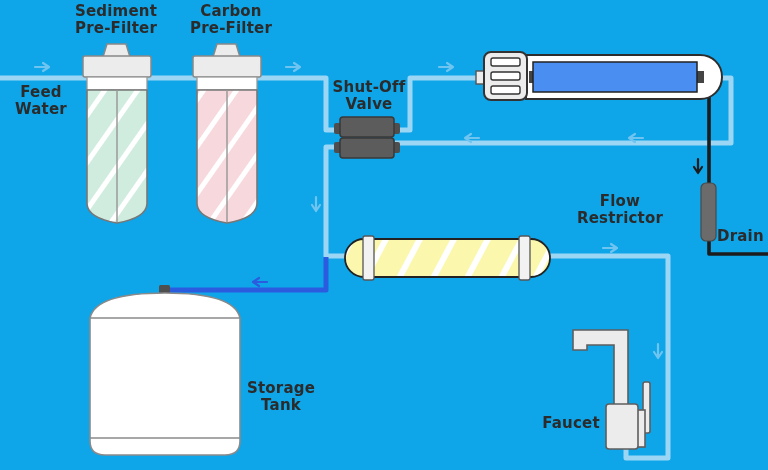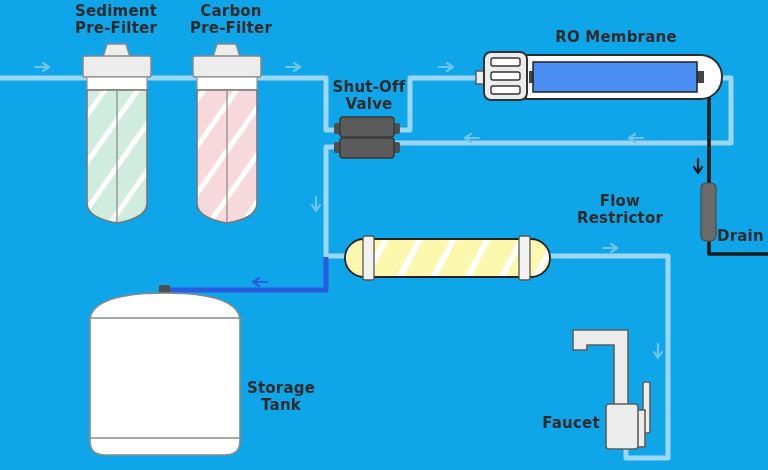--- a/index.html
+++ b/index.html
@@ -135,23 +135,24 @@
       <rect x="636" y="410" width="9" height="37"></rect>
       <path d="M 573 330 L 628 330 L 628 405 L 614 405 L 614 345 L 587 345 L 587 350 L 573 350 Z"></path>
       <rect x="606" y="404" width="32" height="45" rx="3"></rect>
     </g>
   </svg>
 
   <div class="lbl" style="left:116px;top:3px;">Sediment
 Pre-Filter</div>
   <div class="lbl" style="left:231px;top:3px;">Carbon
 Pre-Filter</div>
+  <div class="lbl" style="left:41px;top:84px;">Feed
+Water</div>
   <div class="lbl" style="left:369px;top:79px;">Shut-Off
 Valve</div>
-  <div class="lbl" style="left:616px;top:29px;">RO Membrane</div>
   <div class="lbl" style="left:620px;top:193px;">Flow
 Restrictor</div>
   <div class="lbl left" style="left:717px;top:228px;">Drain</div>
   <div class="lbl" style="left:281px;top:380px;">Storage
 Tank</div>
   <div class="lbl" style="left:571px;top:415px;">Faucet</div>
 
 </div>
 
 </body></html>

